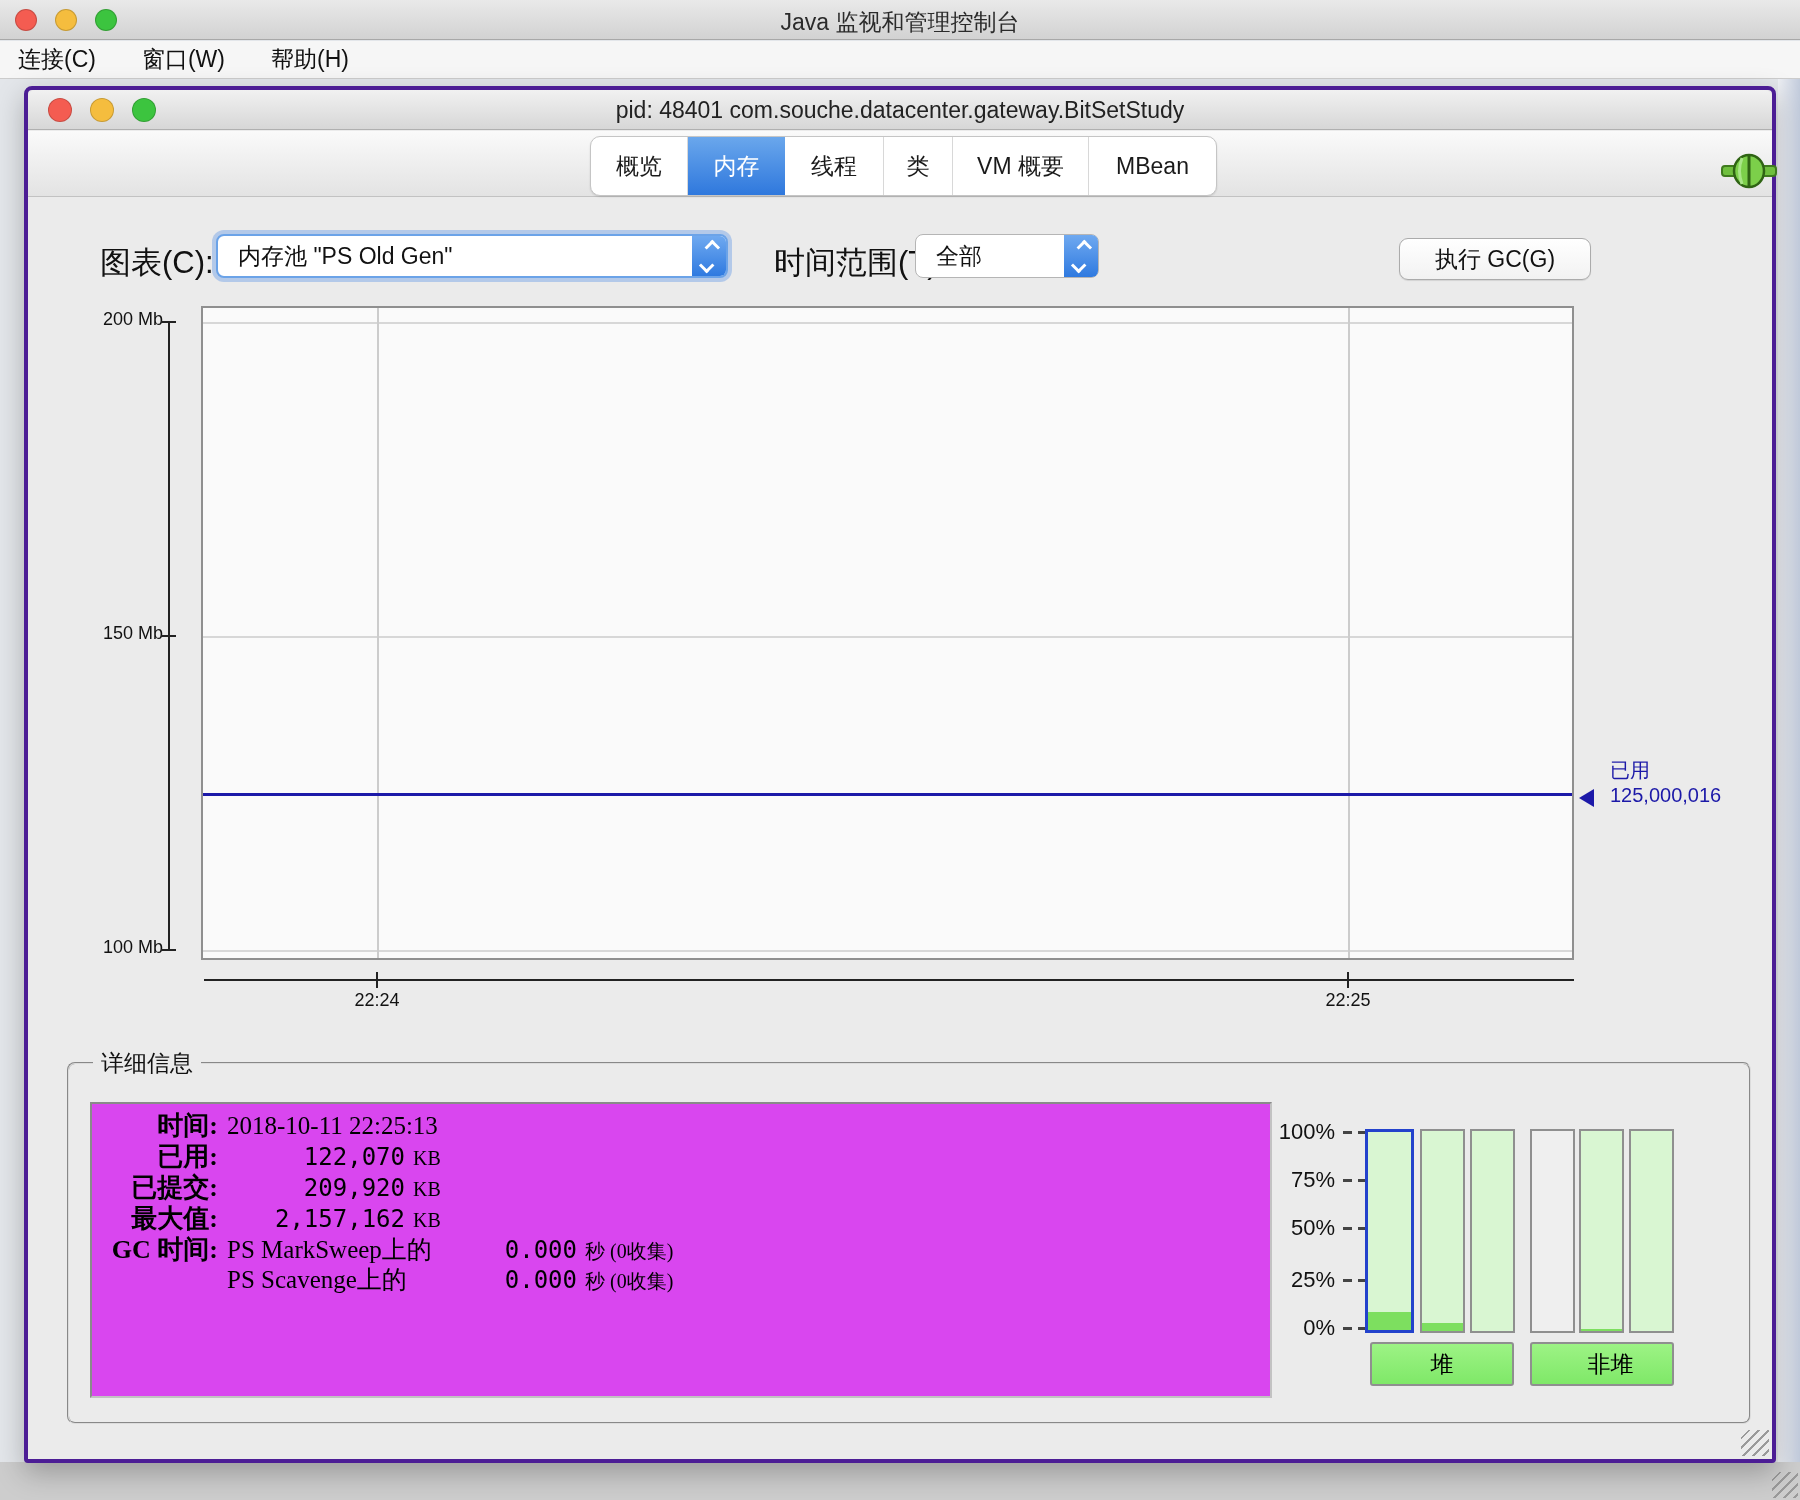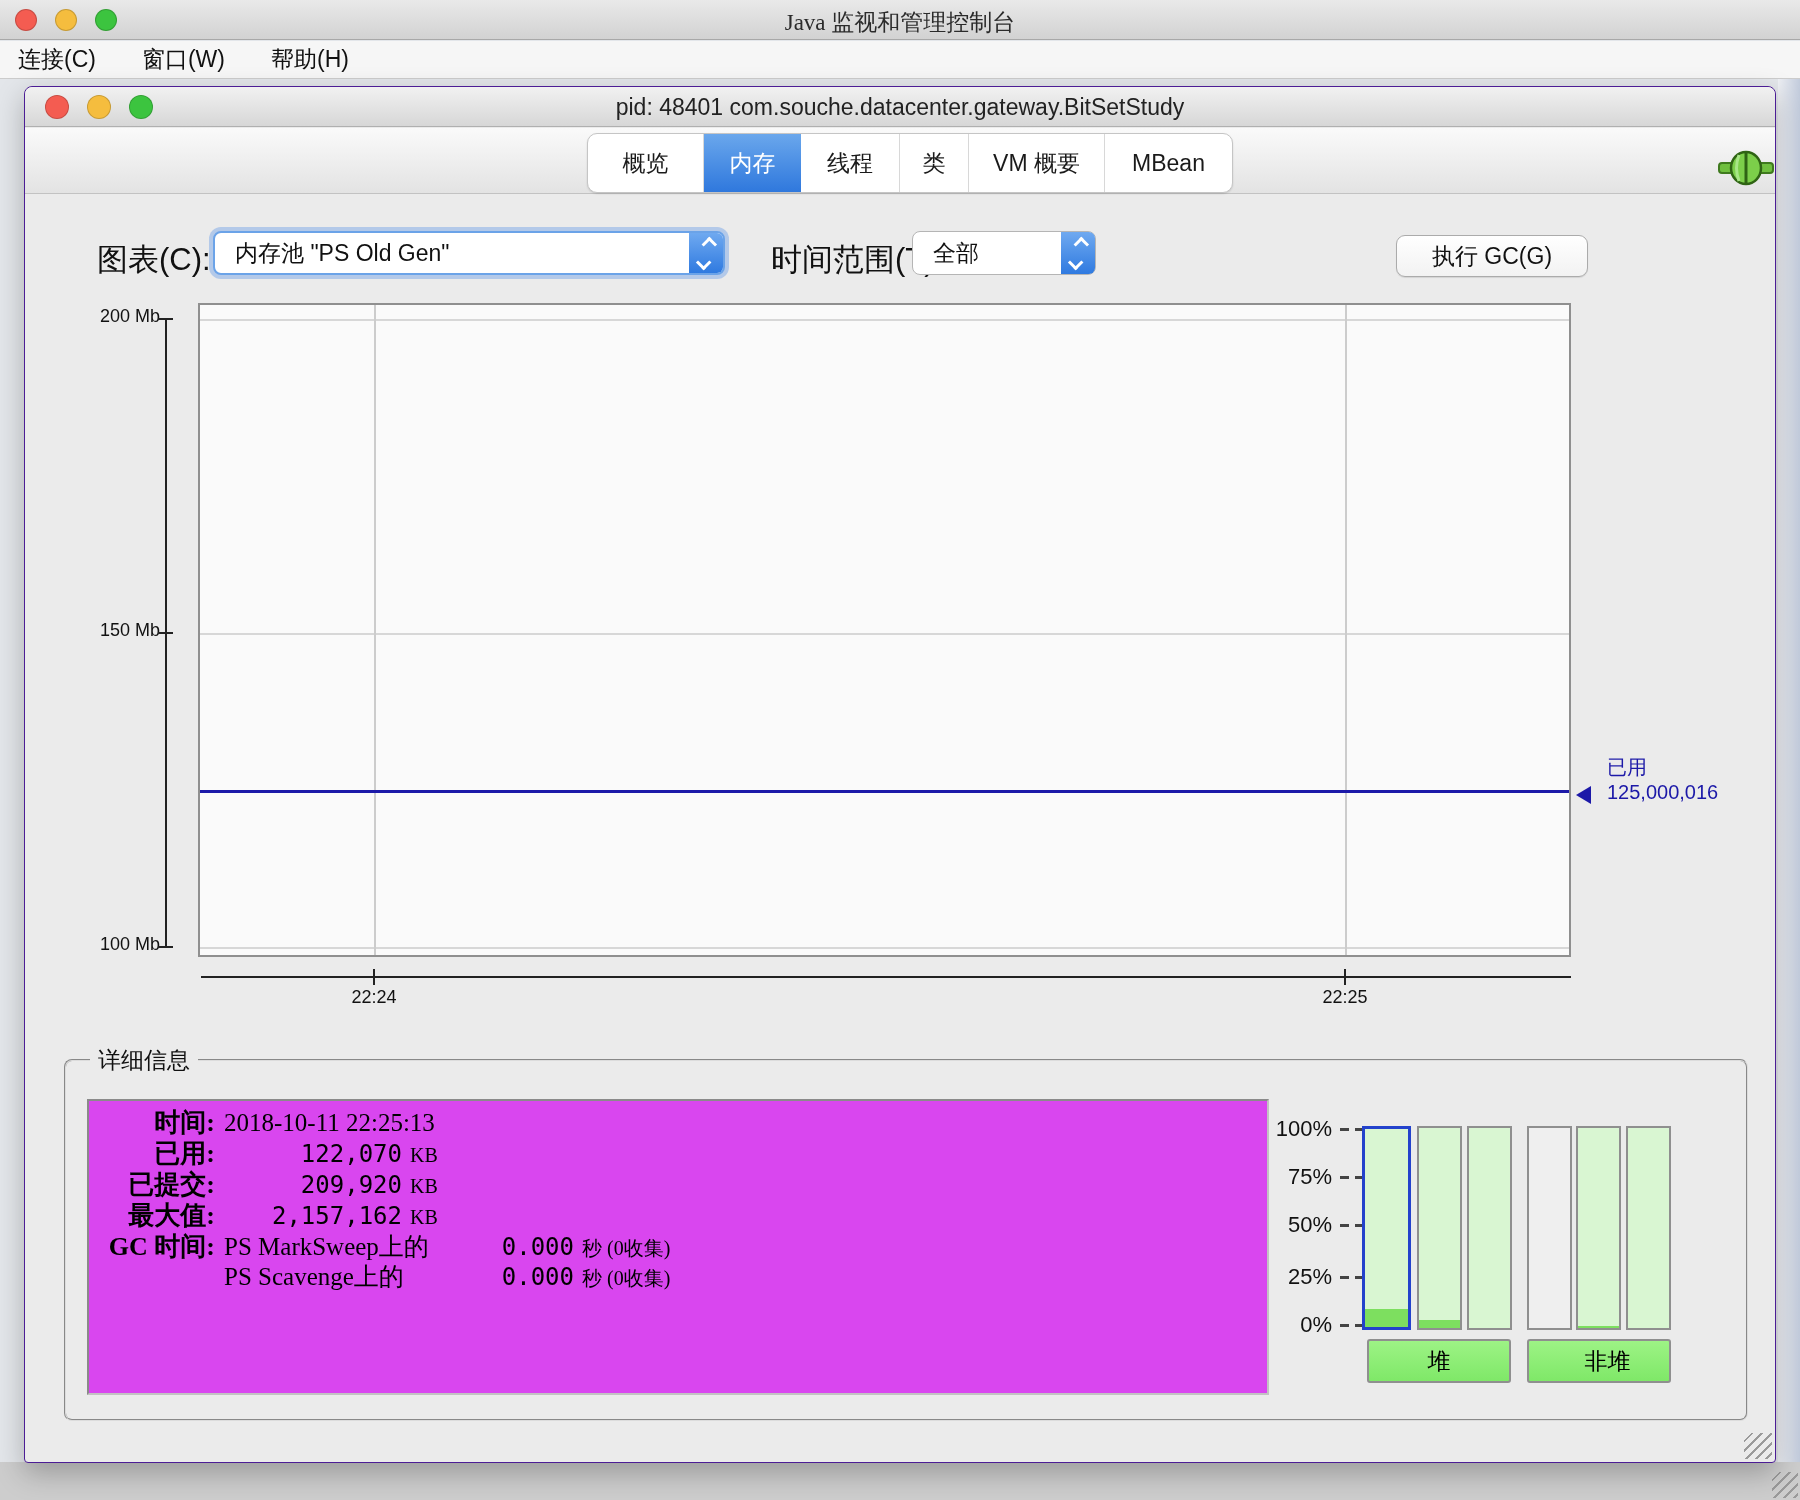--- a/index.html
+++ b/index.html
@@ -2,21 +2,21 @@
 <html><head>
 <meta charset="utf-8">
 <style>
   * { margin:0; padding:0; box-sizing:border-box; }
   html,body { background:#e3e6ea; }
   body { font-family:"Liberation Sans", sans-serif; }
   .page { position:relative; width:1800px; height:1500px; background:#e3e6ea; overflow:hidden; }
 
   
   .outer-titlebar { position:absolute; left:0; top:0; width:1800px; height:40px;
-    background:linear-gradient(#e9e9e9,#d2d2d2); border-bottom:1px solid #a8a8a8;font-family:Liberation Serif, serif; }
+    background:linear-gradient(#e9e9e9,#d2d2d2); border-bottom:1px solid #a8a8a8; }
   .outer-title { position:absolute; left:0; right:0; top:7px; text-align:center;
     font-size:23px; color:#2b2b2b; }
   .light { position:absolute; border-radius:50%; width:22px; height:22px; top:9px;
     border:1px solid rgba(0,0,0,.18); }
   .light.red { background:#f45c51; } .light.yellow { background:#f6b campos; }
   .light.yellow { background:#f5bd3e; } .light.green { background:#3cc43f; }
   .outer-titlebar .light.red { left:15px; } .outer-titlebar .light.yellow { left:55px; }
   .outer-titlebar .light.green { left:95px; }
 
   .menubar { position:absolute; left:0; top:41px; width:1800px; height:38px;
@@ -25,40 +25,40 @@
   .menu-item { cursor:default; }
 
   .bottom-strip { position:absolute; left:0; top:1462px; width:1800px; height:38px; background:#cdcdcd; }
   .right-fade { position:absolute; top:79px; right:0; width:22px; height:1383px;
     background:linear-gradient(to right,#eef0f4,#c2cbdc); }
   .outer-grip { position:absolute; right:2px; bottom:2px; width:26px; height:26px;
     background:repeating-linear-gradient(135deg,transparent 0 5px,#9a9a9a 5px 7px); }
 
   
   .inner-window { position:absolute; left:24px; top:86px; width:1752px; height:1377px;
-    background:#ebebeb; border:1px solid #4c1d95; border-radius:8px 8px 4px 4px;
+    background:#ebebeb; border:4px solid #4c1d95; border-radius:8px 8px 4px 4px;
     box-shadow:0 10px 28px rgba(0,0,0,.25); }
   .inner-titlebar { position:absolute; left:0; top:0; right:0; height:40px;
     background:linear-gradient(#f1f1f1,#d7d7d7); border-bottom:1px solid #b0b0b0;
     border-radius:8px 8px 0 0; }
   .inner-titlebar .light { width:24px; height:24px; top:8px; }
   .inner-titlebar .light.red { left:20px; } .inner-titlebar .light.yellow { left:62px; }
   .inner-titlebar .light.green { left:104px; }
   .inner-title { position:absolute; left:0; right:0; top:7px; text-align:center;
     font-size:23px; color:#222; }
 
   .tab-strip { position:absolute; left:0; top:41px; right:0; height:66px;
     background:linear-gradient(#fafafa,#e3e3e3); border-bottom:1px solid #c2c2c2; }
   .tabbar { position:absolute; left:562px; top:46px; height:60px; display:flex;
     background:#ffffff; border:1px solid #c5c5c5; border-radius:10px; overflow:hidden;
     box-shadow:0 1px 2px rgba(0,0,0,.12); }
   .tab { display:flex; align-items:center; justify-content:center; font-size:23px; color:#1a1a1a;
     border-right:1px solid #d8d8d8; cursor:default; }
   .tab:last-child { border-right:none; }
-  .tab:nth-child(1){ width:116px; } .tab:nth-child(2){ width:97px; } .tab:nth-child(3){ width:99px; }
+  .tab:nth-child(1){ width:97px; } .tab:nth-child(2){ width:97px; } .tab:nth-child(3){ width:99px; }
   .tab:nth-child(4){ width:69px; } .tab:nth-child(5){ width:136px; } .tab:nth-child(6){ width:127px; }
   .tab.selected { background:linear-gradient(#6aa7ec,#2f78dd); color:#ffffff; border-right:none; }
 
   .plug-icon { position:absolute; left:1692px; top:58px; }
 
   
   .ctl-label { position:absolute; font-size:31px; color:#111; top:152px; }
   .lbl-chart { left:72px; } .lbl-range { left:746px; }
   .combo { position:absolute; top:144px; height:44px; background:#ffffff;
     border:1px solid #b5b5b5; border-radius:8px; display:flex; align-items:center; }

